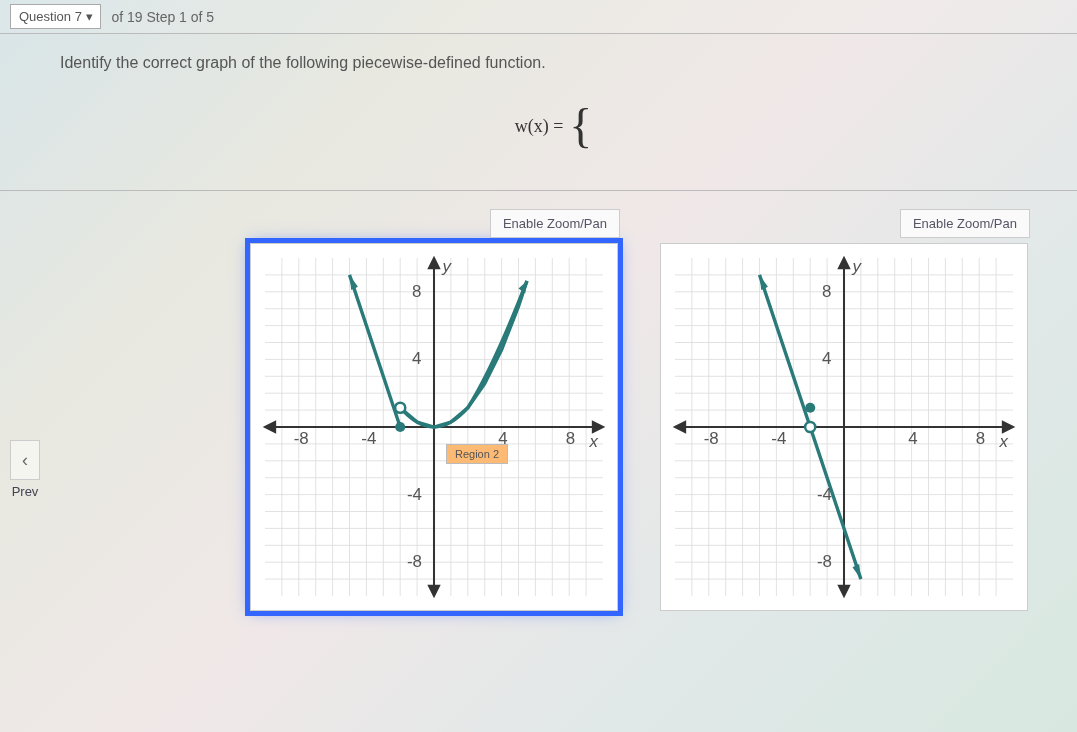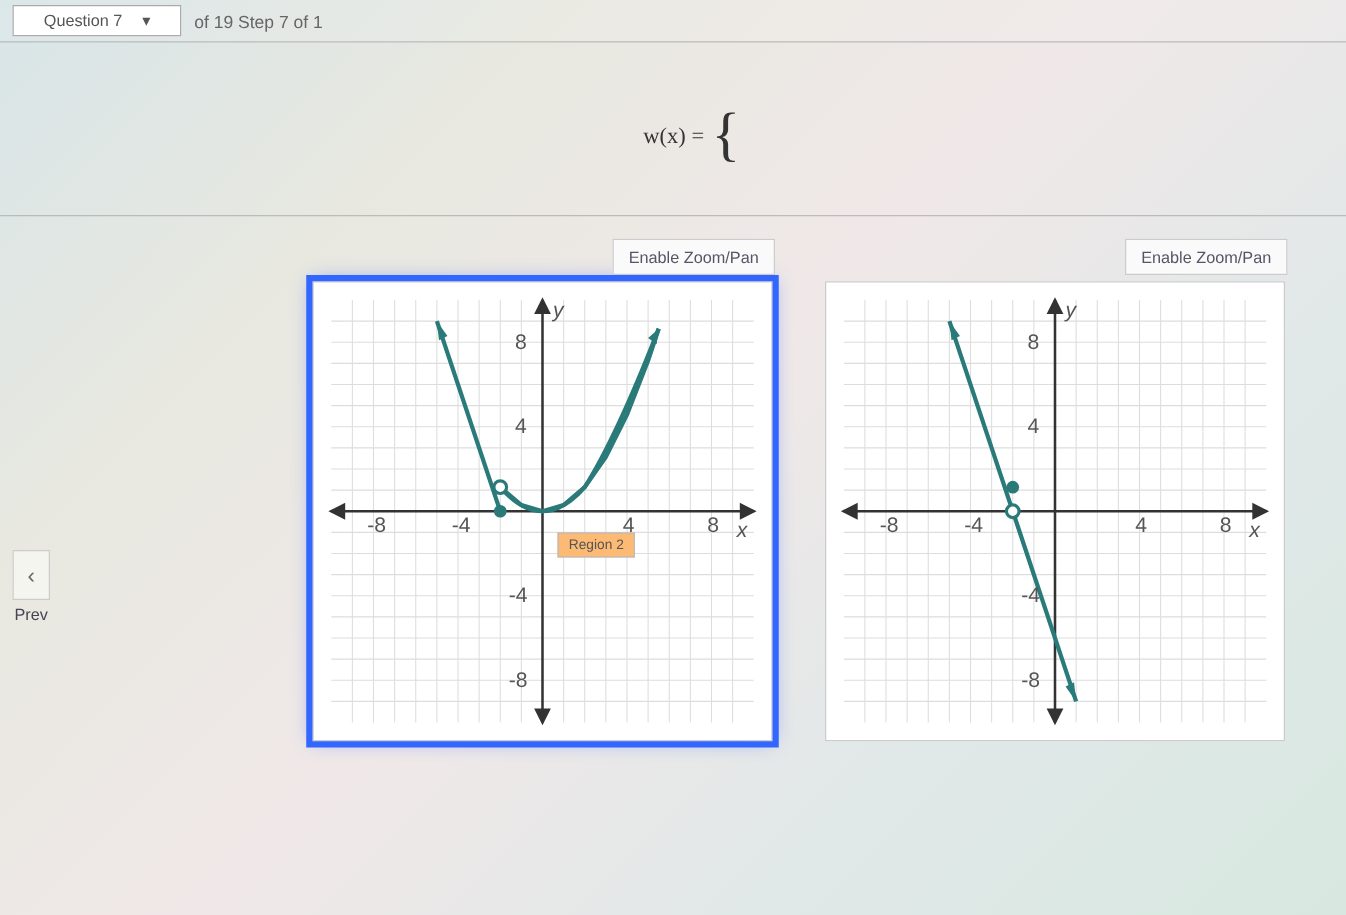--- a/index.html
+++ b/index.html
@@ -14,26 +14,26 @@
     .top-bar {
       display: flex;
       align-items: center;
       padding: 4px 10px;
       border-bottom: 1px solid #bbb;
       background: rgba(255,255,255,0.1);
     }
     .question-dropdown {
       border: 1px solid #aaa;
       background: #fff;
-      padding: 4px 24px;
+      padding: 4px 8px;
       font-size: 13px;
       color: #555;
       display: flex;
       align-items: flex-end;
-      gap: 16px;
+      gap: 4px;
       margin-right: 10px;
     }
     .step-label {
       color: #666;
       font-size: 14px;
     }
     .content {
       padding: 20px 30px 10px 60px;
     }
     .question-text {
@@ -183,24 +183,25 @@
     svg { overflow: visible; }
   </style>
 </head>
 <body>
 
 <div class="top-bar">
   <div class="question-dropdown">
     <span>Question 7</span>
     <span>▾</span>
   </div>
-  <span class="step-label">of 19 Step 7 of 1</span>
+  <span class="step-label">of 19 Step 1 of 5</span>
 </div>
 
 <div class="content">
+  <div class="question-text">Identify the correct graph of the following piecewise-defined function.</div>
 
   <div class="equation-area">
     <div class="equation-wrap">
       <span style="">w(x) =</span>
       <span class="brace">{</span>
     </div>
   </div>
 
   <div class="divider"></div>
 

